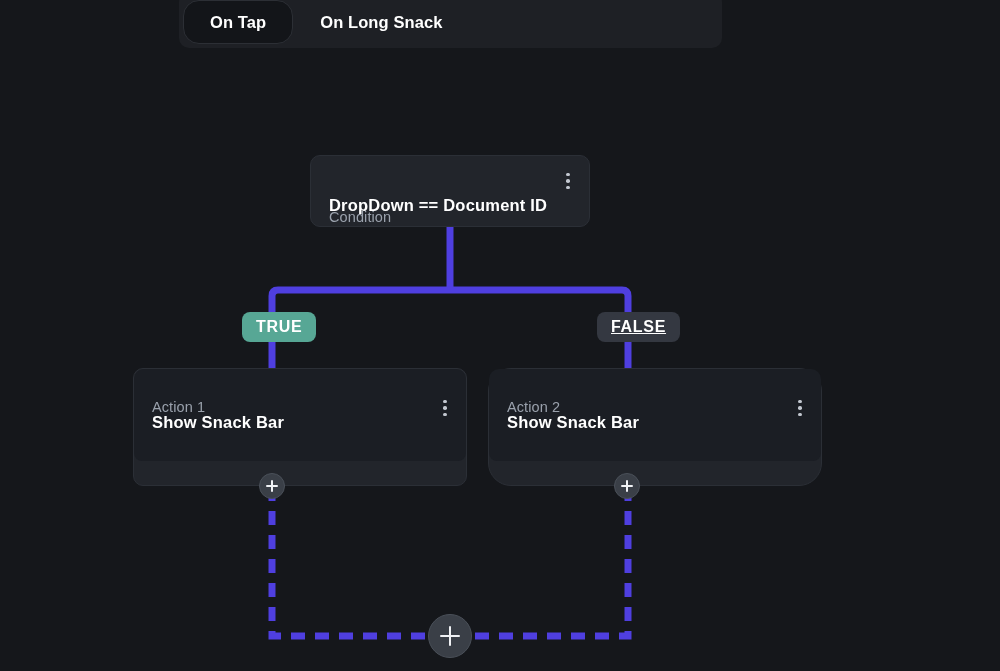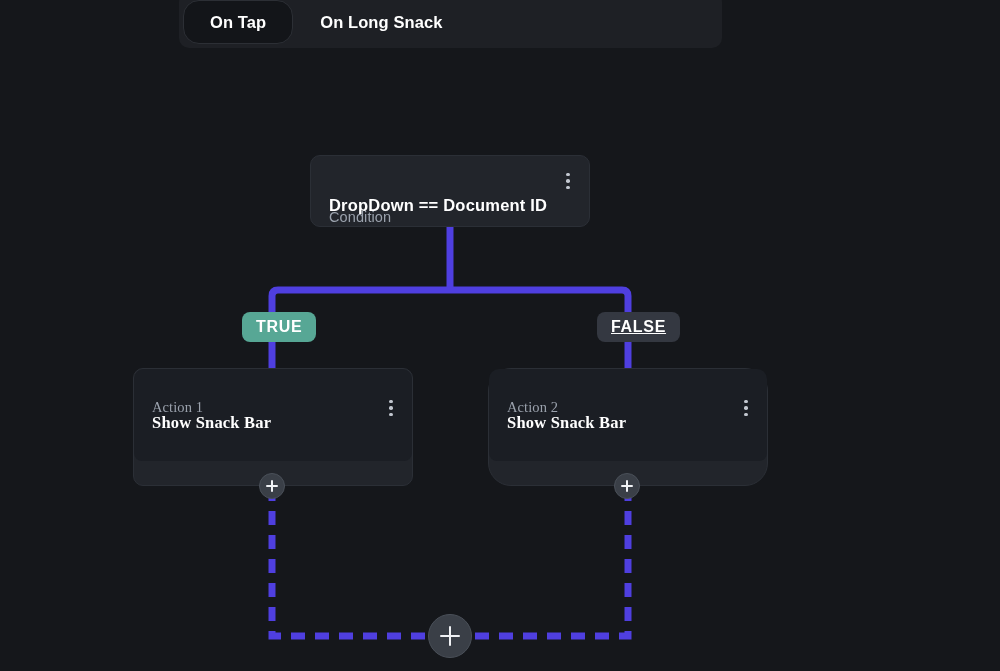--- a/index.html
+++ b/index.html
@@ -128,23 +128,22 @@
     width: 280px;
     height: 72px;
     background: #22252b;
   }
   #condition-card .node-label { top: 15px; margin-top: 38px; }
   #condition-card .node-title { top: 40px; }
   #condition-card .kebab { right: 10px; top: 12px; }
 
   
   .action-card {
-    width: 280px;
+    width: 334px;
     height: 118px;
-    font-family: Liberation Serif, serif;
   }
   .action-card .node-inner { height: 92px; }
   .action-card .node-label { top: 30px; }
   .action-card .node-title { top: 44px; }
   .action-card .kebab { right: 10px; top: 26px; }
 
   #action-card-1 { left: 133px; top: 368px; }
   #action-card-2 { left: 488px; top: 368px; border-radius: 23px; }
 
   

